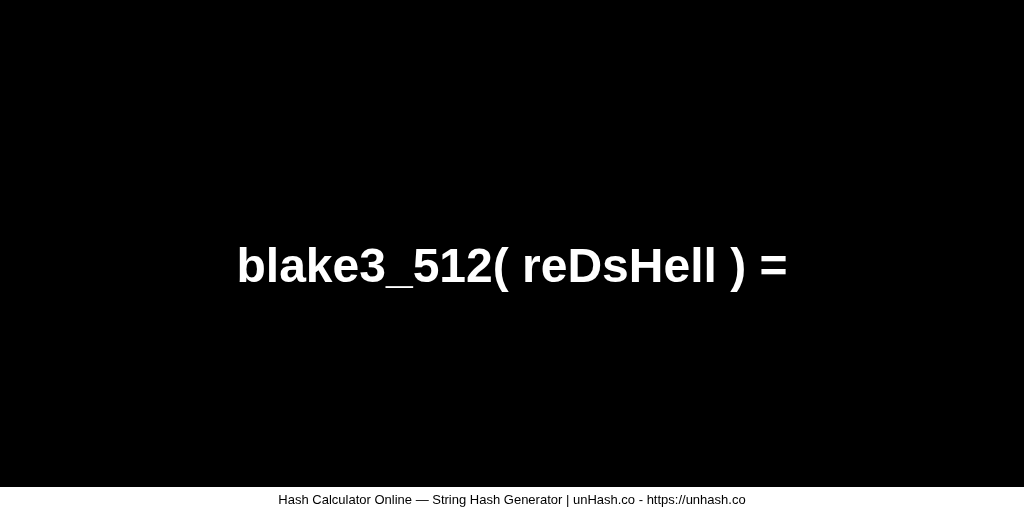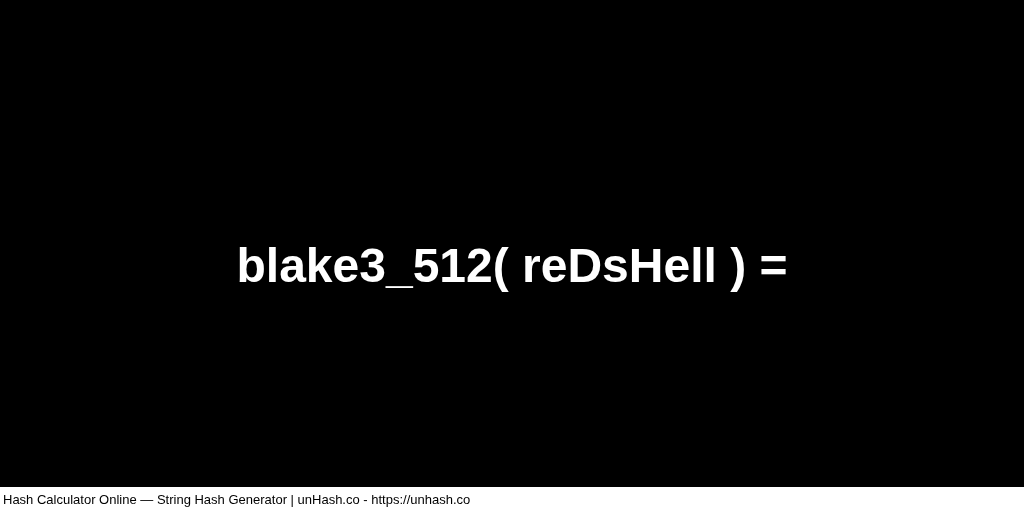--- a/index.html
+++ b/index.html
@@ -42,20 +42,21 @@
       white-space: nowrap;
     }
     .footer {
       position: absolute;
       bottom: 0;
       left: 0;
       right: 0;
       background: #ffffff;
       color: #000000;
       font-size: 13px;
+      text-align: center;
       padding: 5px 3px;
     }
   </style>
 </head>
 <body>
 
 <div class="content">
   <div class="title">blake3_512( reDsHell ) =</div>
 </div>
 

